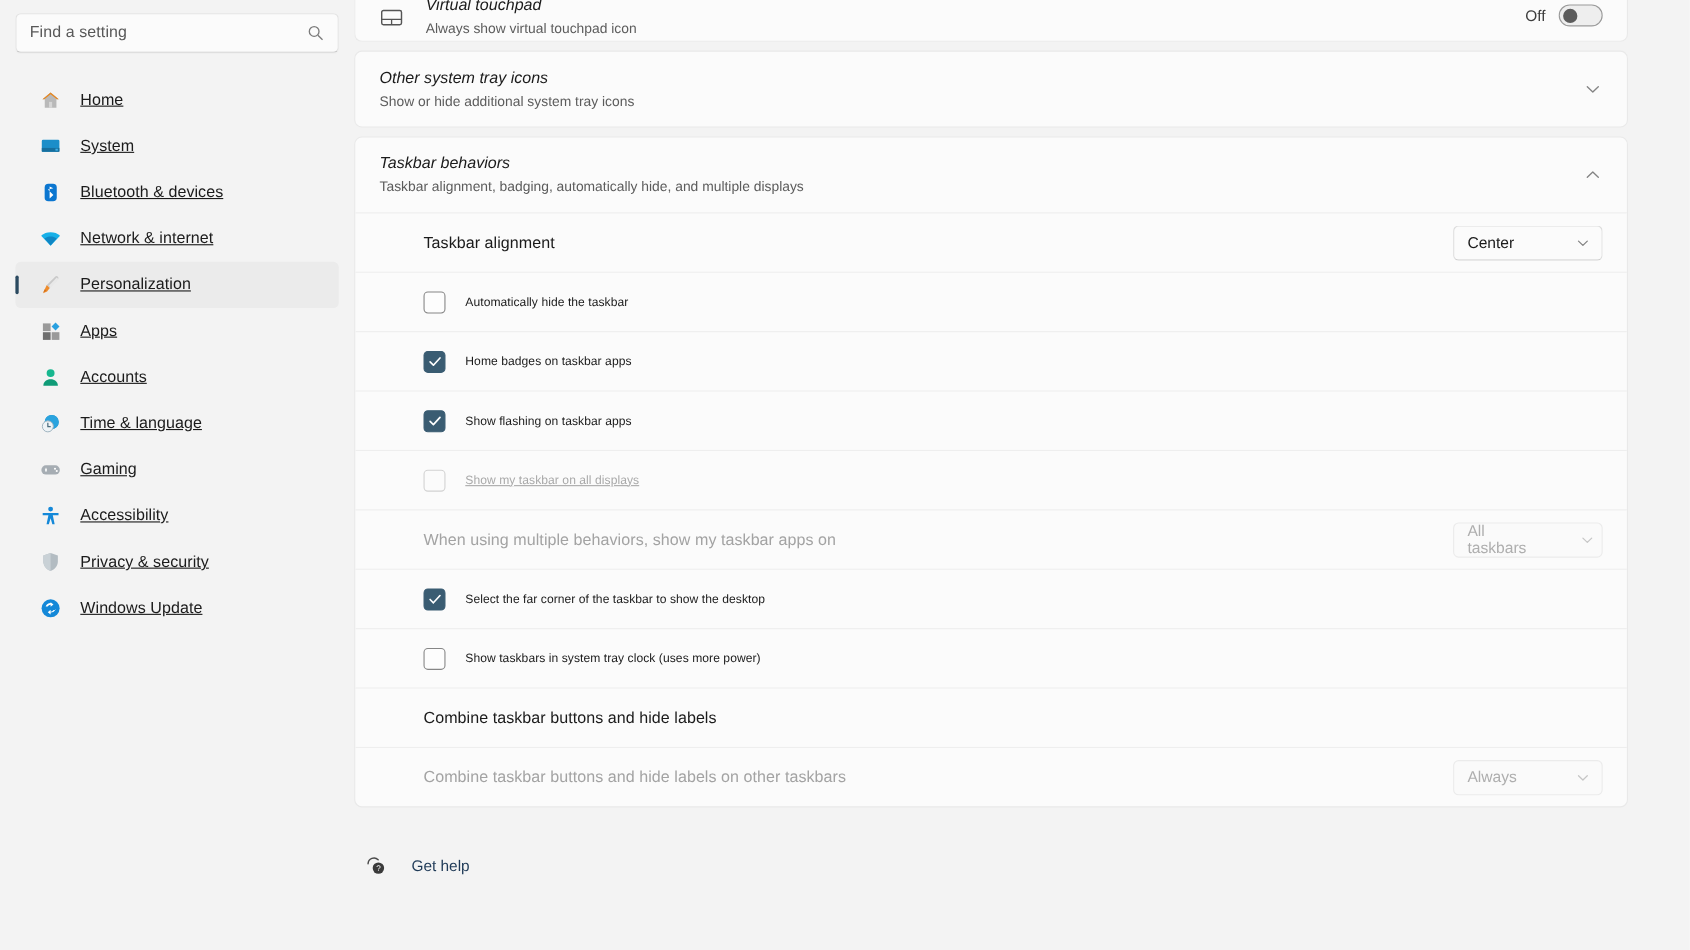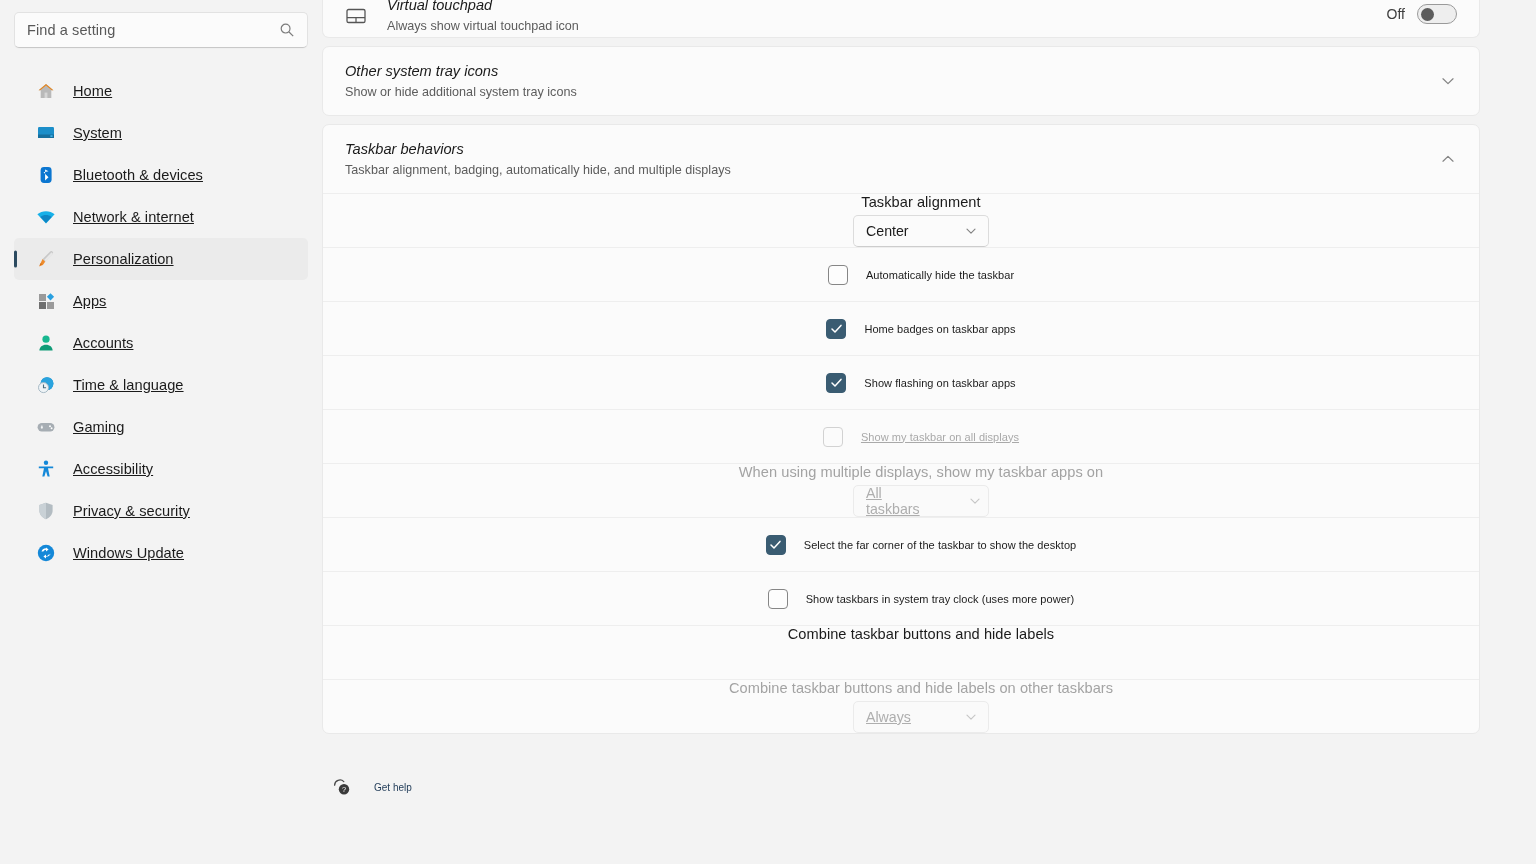--- a/index.html
+++ b/index.html
@@ -73,21 +73,20 @@
   .toggle .knob {
     position: absolute; left: 3px; top: 3px; width: 13px; height: 13px;
     border-radius: 50%; background: #5c5c5c;
   }
 
   
   .row {
     display: flex; align-items: center; min-height: 54px;
     padding: 0 22px 0 62px; border-top: 1px solid #eeeeee;
     position: relative;
-    flex-direction: column;
   }
   .row .label { font-size: 14.6px; color: #1b1b1b; flex: 1; letter-spacing: .05px;}
   .row.disabled .label { color: #a3a3a3; }
 
   .cbrow { padding-left: 62px; }
   .cbrow .inner { display: flex; align-items: center; gap: 18px; flex: 1; }
   .checkbox {
     width: 20px; height: 20px; flex: 0 0 20px; border-radius: 4px;
     border: 1px solid #868686; background: #fdfdfd;
     display: flex; align-items: center; justify-content: center;
@@ -101,28 +100,28 @@
   
   .combo {
     width: 136px; height: 32px; border: 1px solid #dcdcdc;
     border-bottom-color: #cdcdcd;
     background: #fbfbfb; border-radius: 5px;
     display: flex; align-items: center; padding: 0 10px 0 12px; gap: 48px;
   }
   .combo .val { flex: 1; font-size: 14.2px; color: #1b1b1b; }
   .combo .cchev { width: 14px; height: 14px; flex: 0 0 14px; opacity: .6; }
   .combo.disabled { border-color: #ebebeb; background: #fafafa; }
-  .combo.disabled .val { color: #aeaeae; text-decoration: underline; }
+  .combo.disabled .val { color: #aeaeae; }
   .combo.disabled .cchev { opacity: .26; }
 
   
   .footer { padding: 30px 0 0 10px; }
   .flink { display: flex; align-items: center; gap: 22px; height: 30px; }
   .flink .fic { width: 20px; height: 20px; flex: 0 0 20px; }
-  .flink .ftxt { font-size: 10px; color: #1f3a57; }
+  .flink .ftxt { font-size: 14px; color: #1f3a57; }
 </style>
 </head>
 <body>
 
 <div id="app">
 
   <div class="sidebar">
 
     <div class="search-wrap">
       <div class="search-box">
@@ -366,21 +365,21 @@
         </div>
 
         <div class="row cbrow disabled">
           <span class="inner">
             <span class="checkbox dim"></span>
             <span class="cblabel">Show my taskbar on all displays</span>
           </span>
         </div>
 
         <div class="row disabled">
-          <span class="label">When using multiple displays, show my taskbar apps on</span>
+          <span class="label">When using multiple behaviors, show my taskbar apps on</span>
           <span class="combo disabled">
             <span class="val">All taskbars</span>
             <span class="cchev">
               <svg viewBox="0 0 14 14">
                   <path d="M3 5.2 7 9.1l4-3.9" fill="none" stroke="#333" stroke-width="1.15" stroke-linecap="round" stroke-linejoin="round"></path>
                 </svg>
             </span>
           </span>
         </div>
 

